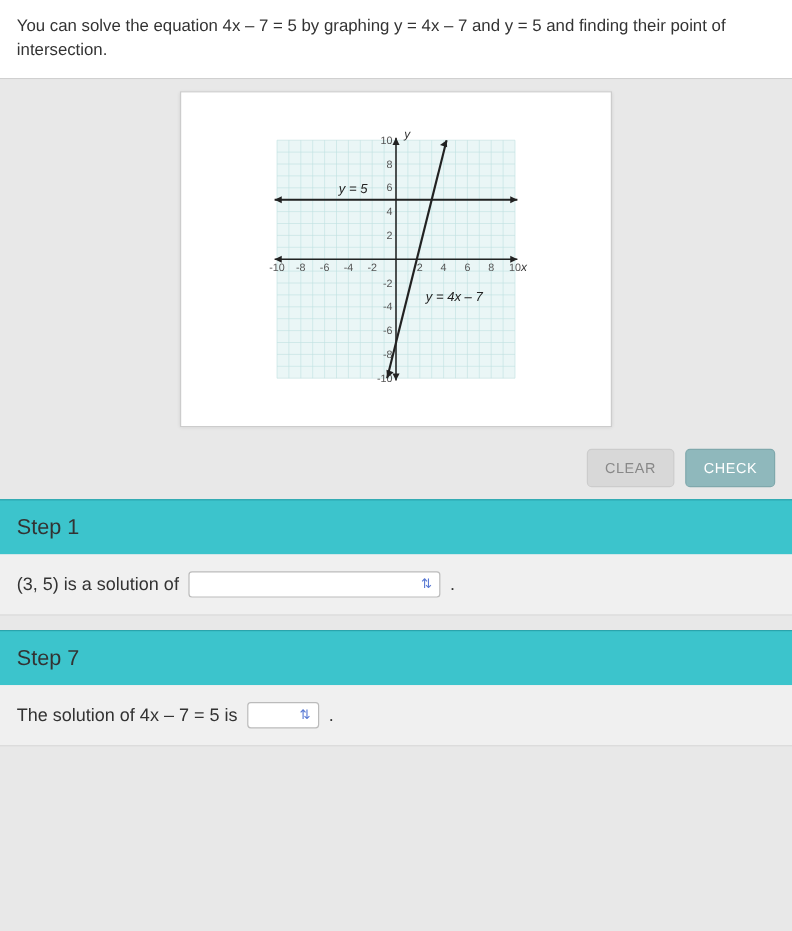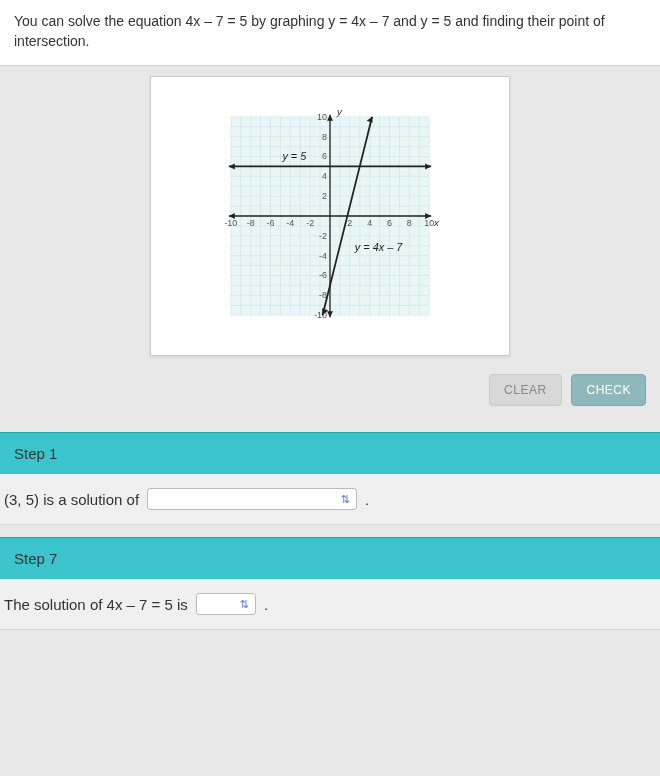--- a/index.html
+++ b/index.html
@@ -30,44 +30,44 @@
     padding: 20px;
     position: relative;
   }
   .graph-inner {
     width: 100%;
     height: 100%;
     position: relative;
   }
   .btn-row {
     text-align: right;
-    padding: 18px 14px 26px 0;
+    padding: 18px 14px 10px 0;
   }
   .btn {
     display: inline-block;
     background: #d8d8d8;
     color: #888;
     font-size: 12px;
     padding: 8px 14px;
     border-radius: 4px;
     margin-left: 6px;
     border: 1px solid #ccc;
     letter-spacing: 0.5px;
   }
   .btn.check { background: #8fb8bc; color: #fff; border-color: #7fa8ac; }
   .step-header {
     background: #3cc4cc;
     color: #333;
     padding: 12px 14px;
-    font-size: 15px;
+    font-size: 18px;
     border-top: 1px solid #2aa4ac;
   }
   .step-body {
     background: #f0f0f0;
-    padding: 14px 4px;
+    padding: 14px 14px;
     display: flex;
     align-items: center;
     gap: 8px;
     font-size: 15px;
     border-bottom: 1px solid #d8d8d8;
     margin-bottom: 12px;
   }
   .dropdown {
     display: inline-flex;
     align-items: center;

